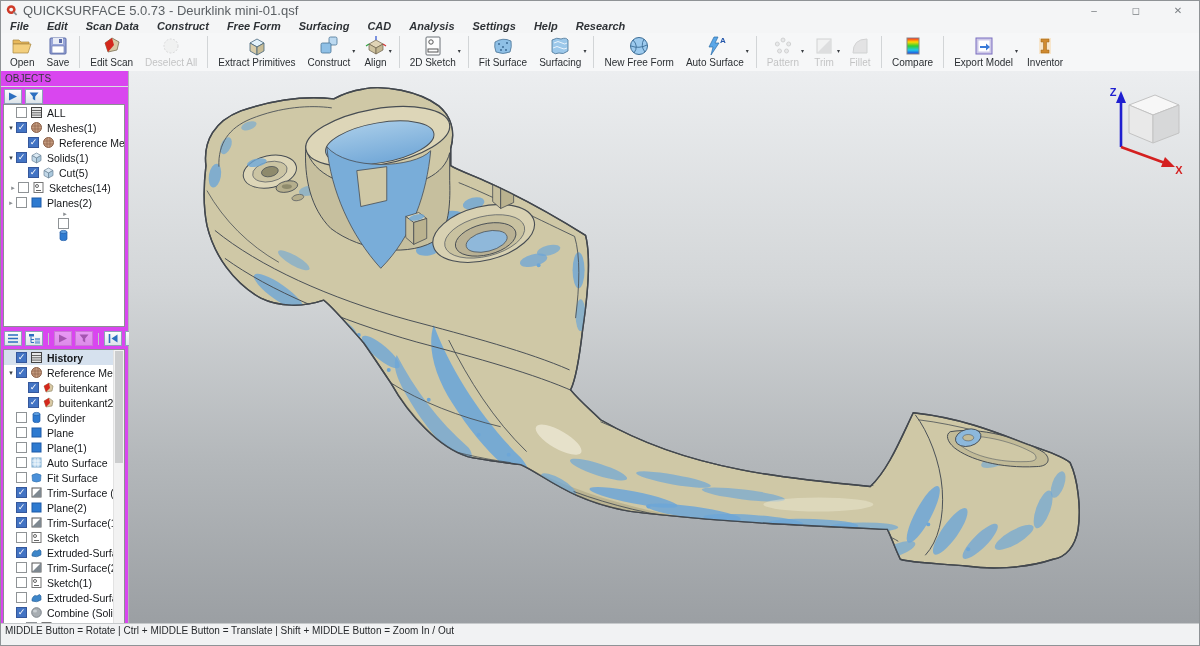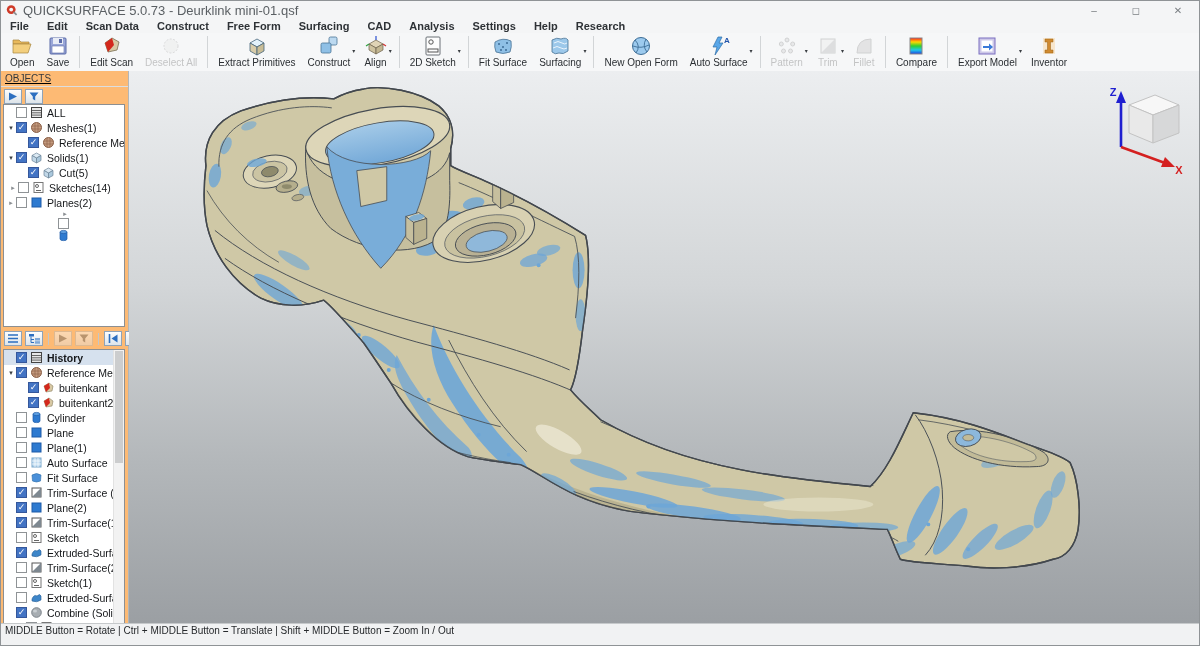--- a/index.html
+++ b/index.html
@@ -7,36 +7,36 @@
        font-family:"Liberation Sans",sans-serif;background:#fff;}
   .app{position:absolute;inset:0;border:1px solid #8f9396;box-sizing:border-box;background:#f4f5f6;}
 
   
   .titlebar{height:18px;background:#f4f5f6;display:flex;align-items:center;padding-left:5px;}
   .title-text{margin-left:5px;font-size:13px;color:#5a5f63;}
   .win-controls{margin-left:auto;display:flex;height:100%;}
   .win-btn{width:42px;display:flex;align-items:center;justify-content:center;color:#7a7f83;font-size:10px;}
 
   
-  .menubar{height:14px;background:#f4f5f6;display:flex;align-items:flex-end;}
+  .menubar{height:14px;background:#f4f5f6;display:flex;align-items:flex-end;font-style:italic;}
   .menu-item{padding:0 9px;font-size:11px;font-weight:600;color:#2e3236;line-height:14px;}
 
   
   .toolbar{height:38px;background:#f6f7f8;border-bottom:1px solid #c6c9cb;display:flex;align-items:stretch;padding-left:3px;}
   .tb-btn{display:flex;flex-direction:column;align-items:center;padding:2px 6px 0;cursor:default;}
   .tb-icon{height:22px;display:flex;align-items:center;}
   .tb-label{font-size:10px;color:#2b2f33;white-space:nowrap;margin-top:0;}
   .tb-btn.disabled{opacity:.5;filter:grayscale(.95);}
   .tb-btn.disabled .tb-label{color:#8d9296;}
   .tb-arrow{font-size:6px;color:#3a3e42;margin:14px 3px 0 -4px;}
   .tb-sep{width:1px;background:#d2d5d7;margin:3px 4px;}
 
   
   .main{position:absolute;top:70px;left:0;right:0;bottom:14px;display:flex;}
-  .sidebar{width:128px;flex:none;position:relative;background:#fdba74;border-right:1px solid #b3b6b8;box-sizing:border-box;text-decoration:underline;}
+  .sidebar{width:128px;flex:none;position:relative;background:#d946ef;border-right:1px solid #b3b6b8;box-sizing:border-box;}
   .obj-header{height:15px;line-height:15px;font-size:10px;color:#33373b;padding-left:4px;border-bottom:1px solid #dcdee0;}
   .obj-buttons{height:17px;display:flex;gap:3px;padding:2px 0 0 3px;}
   .mini-btn{width:16px;height:13px;border:1px solid #8fa3b8;background:linear-gradient(#fdfdfd,#dde4ea);
             display:flex;align-items:center;justify-content:center;}
   .mini-btn.disabled{opacity:.45;filter:grayscale(1);border-color:#b5b9bd;}
   .tree-box{position:absolute;left:2px;right:3px;background:#fff;border:1px solid #8c8f92;overflow:hidden;}
   #objects-tree{top:33px;height:221px;}
   .hist-toolbar{position:absolute;top:258px;left:2px;height:19px;display:flex;align-items:center;gap:3px;padding-left:1px;}
   .hist-sep{width:1px;height:12px;background:#c3c6c8;margin:0 2px;}
   #history-tree{top:278px;bottom:0;}
@@ -207,21 +207,21 @@
       </div>
       <span class="tb-arrow">▾</span>
       <div class="tb-sep"></div>
       <div class="tb-btn">
         <span class="tb-icon">
           <svg width="22" height="22" viewBox="0 0 22 22">
             <circle cx="11" cy="11" r="8.5" fill="#9ccaee" stroke="#3c6d96"></circle>
             <path d="M5 5 Q11 11 6 18 M16 4 Q12 11 17 17 M3 11 Q11 14 19 10" stroke="#3c6d96" fill="none" stroke-width=".9"></path>
           </svg>
         </span>
-        <span class="tb-label">New Open Form</span>
+        <span class="tb-label">New Free Form</span>
       </div>
       <div class="tb-btn">
         <span class="tb-icon">
           <svg width="22" height="22" viewBox="0 0 22 22">
             <path d="M10 2 L5 12 h4 l-2 8 8-12 h-4 l3-6Z" fill="#5aa7e8" stroke="#2d6da8" stroke-width=".7"></path>
             <text x="16" y="8" font-size="8" font-weight="bold" fill="#2255aa" font-family="Liberation Sans,sans-serif">A</text>
           </svg>
         </span>
         <span class="tb-label">Auto Surface</span>
       </div>

